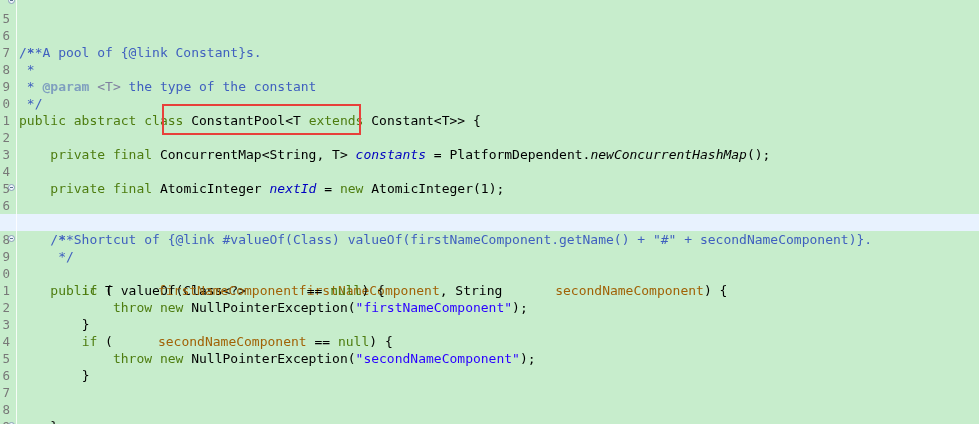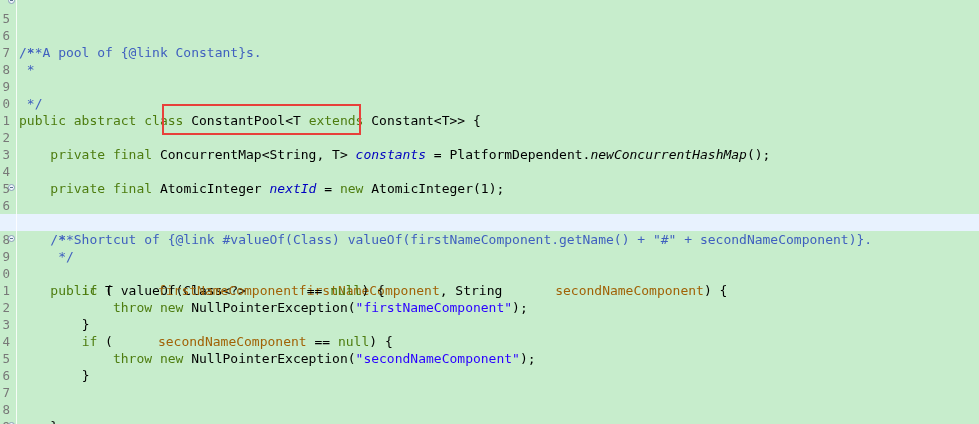--- a/index.html
+++ b/index.html
@@ -61,20 +61,21 @@
     <span class="code jd"> * A pool of {@link Constant}s.</span>
   </div>
 
   <div class="line">
     <span class="ln">7</span>
     <span class="code jd"> *</span>
   </div>
 
   <div class="line">
     <span class="ln">8</span>
+    <span class="code jd"><span> * </span><span class="jdtag">@param</span><span class="jdtype"> &lt;T&gt;</span><span> the type of the constant</span></span>
   </div>
 
   <div class="line">
     <span class="ln">9</span>
     <span class="code jd"> */</span>
   </div>
 
   <div class="line">
     <span class="ln">0</span>
     <span class="code"><span class="kw">public</span> <span class="kw">abstract</span> <span class="kw">class</span><span> ConstantPool&lt;T </span><span class="kw">extends</span><span> Constant&lt;T&gt;&gt; {</span></span>

